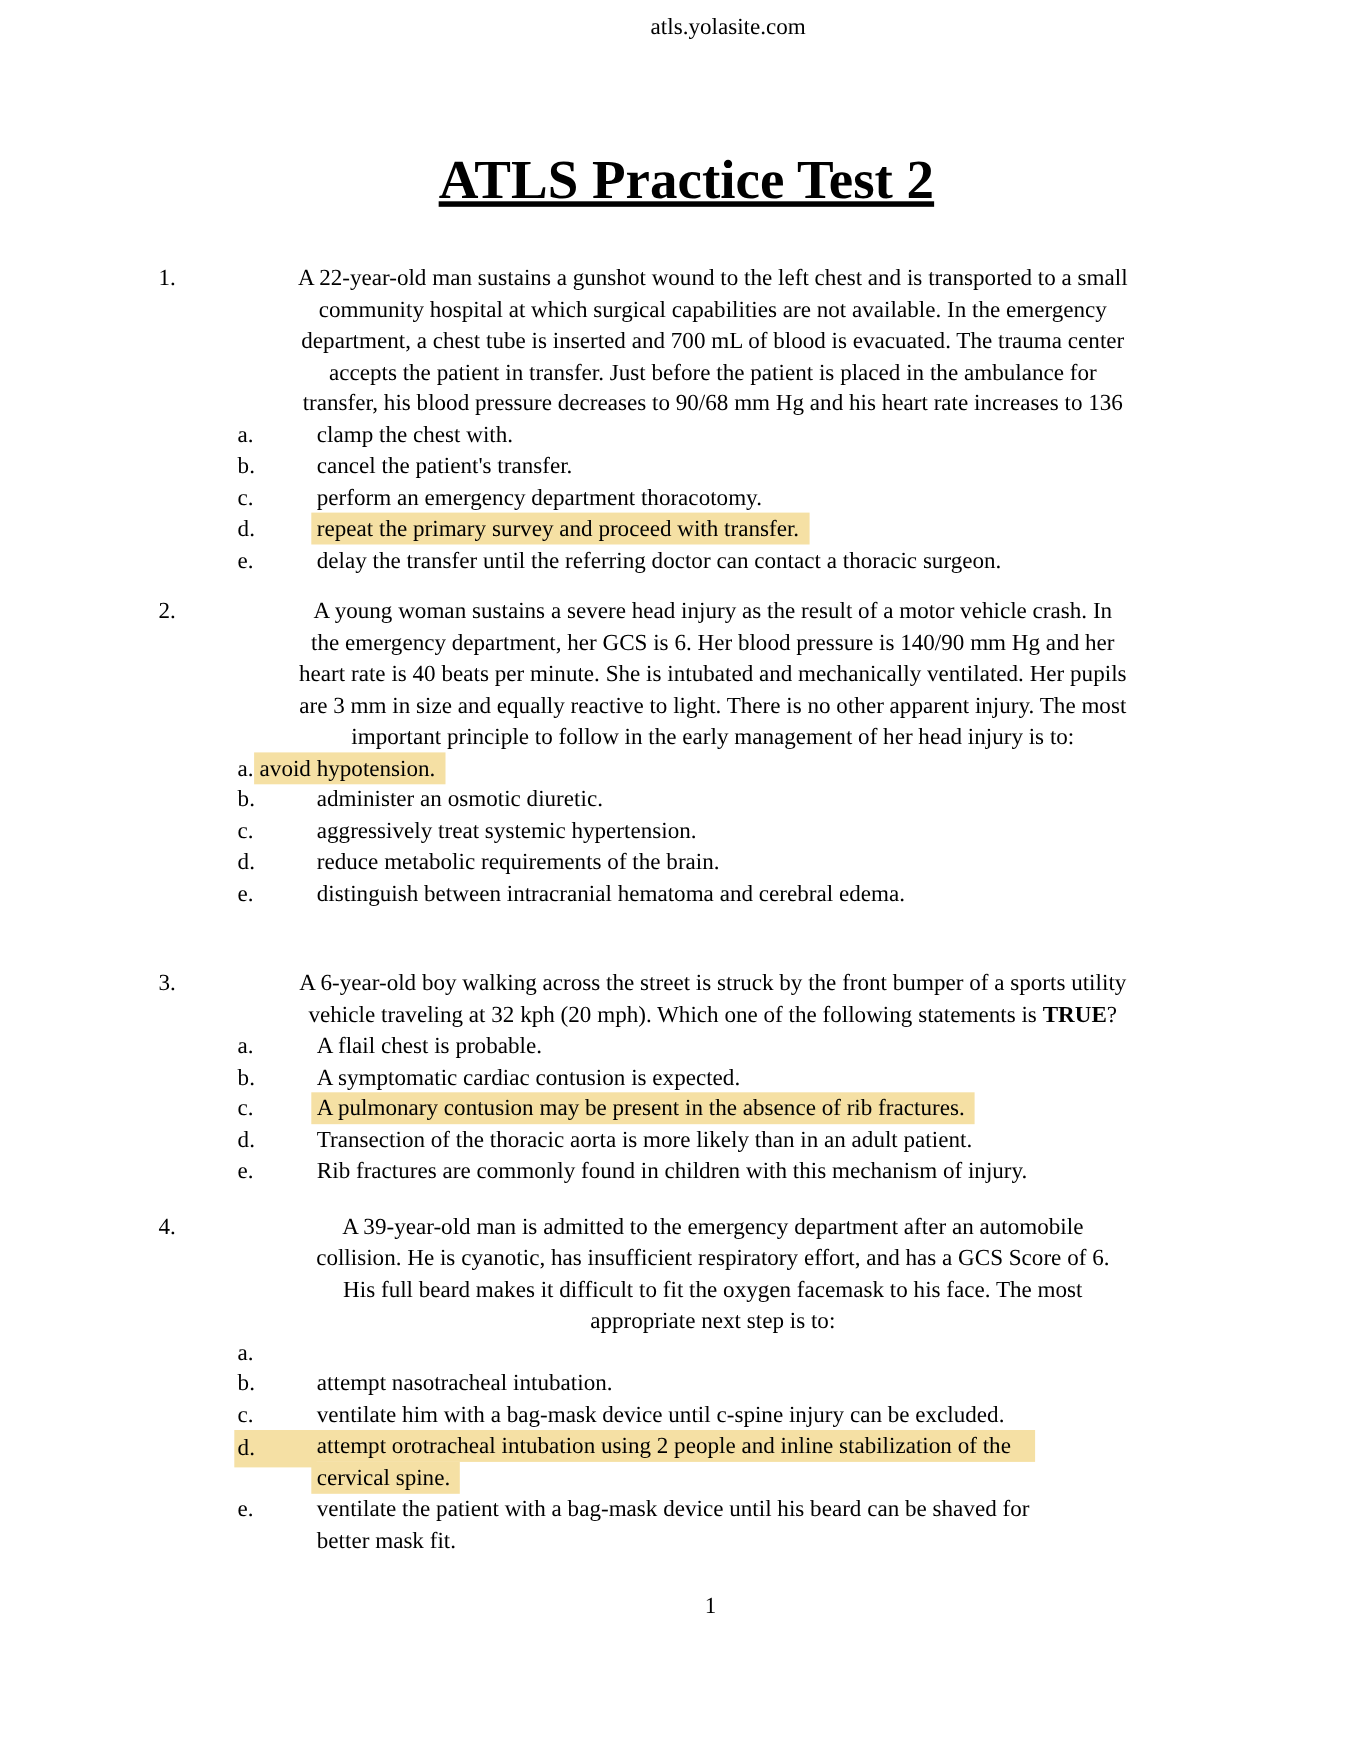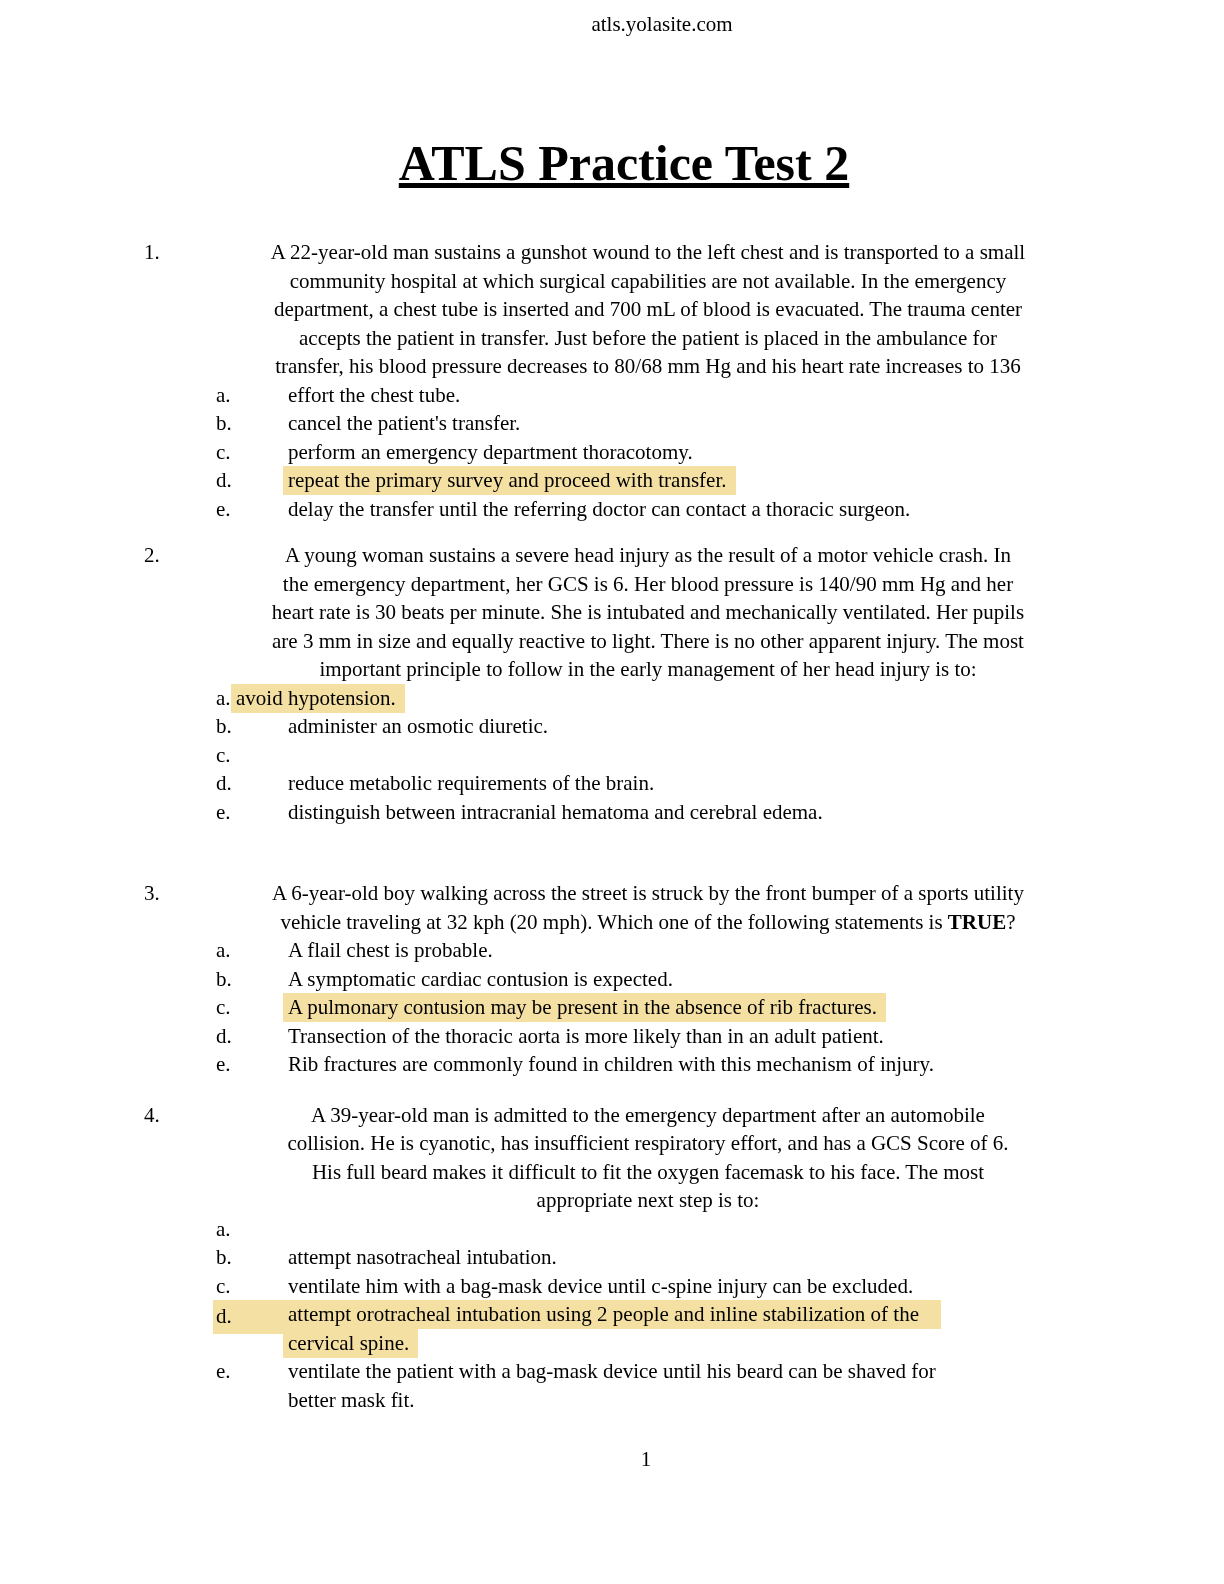--- a/index.html
+++ b/index.html
@@ -72,28 +72,28 @@
 
   <div class="questions">
       <div class="question q1">
         <div class="q-head">
           <div class="q-num">1.</div>
           <div class="q-stem">
             <div class="t-line">A 22-year-old man sustains a gunshot wound to the left chest and is transported to a small</div>
             <div class="t-line">community hospital at which surgical capabilities are not available. In the emergency</div>
             <div class="t-line">department, a chest tube is inserted and 700 mL of blood is evacuated. The trauma center</div>
             <div class="t-line">accepts the patient in transfer. Just before the patient is placed in the ambulance for</div>
-            <div class="t-line">transfer, his blood pressure decreases to 80/68 mm Hg and his heart rate increases to 136</div>
-          </div>
-        </div>
-        <div class="options">
-          <div class="opt-row">
-            <div class="opt-letter"><span>a.</span></div>
-            <div class="opt-text">
-              <div class="t-line"><span>effort the chest tube.</span></div>
+            <div class="t-line">transfer, his blood pressure decreases to 90/68 mm Hg and his heart rate increases to 136</div>
+          </div>
+        </div>
+        <div class="options">
+          <div class="opt-row">
+            <div class="opt-letter"><span>a.</span></div>
+            <div class="opt-text">
+              <div class="t-line"><span>clamp the chest with.</span></div>
             </div>
           </div>
           <div class="opt-row">
             <div class="opt-letter"><span>b.</span></div>
             <div class="opt-text">
               <div class="t-line"><span>cancel the patient's transfer.</span></div>
             </div>
           </div>
           <div class="opt-row">
             <div class="opt-letter"><span>c.</span></div>
@@ -114,40 +114,43 @@
             </div>
           </div>
         </div>
       </div>
       <div class="question q2">
         <div class="q-head">
           <div class="q-num">2.</div>
           <div class="q-stem">
             <div class="t-line">A young woman sustains a severe head injury as the result of a motor vehicle crash. In</div>
             <div class="t-line">the emergency department, her GCS is 6. Her blood pressure is 140/90 mm Hg and her</div>
-            <div class="t-line">heart rate is 30 beats per minute. She is intubated and mechanically ventilated. Her pupils</div>
+            <div class="t-line">heart rate is 40 beats per minute. She is intubated and mechanically ventilated. Her pupils</div>
             <div class="t-line">are 3 mm in size and equally reactive to light. There is no other apparent injury. The most</div>
             <div class="t-line">important principle to follow in the early management of her head injury is to:</div>
           </div>
         </div>
         <div class="options">
           <div class="opt-row">
             <div class="opt-letter"><span>a.</span></div>
             <div class="opt-text">
               <div class="t-line"><span class="hl hl-ext">avoid hypotension.</span></div>
             </div>
           </div>
           <div class="opt-row">
             <div class="opt-letter"><span>b.</span></div>
             <div class="opt-text">
               <div class="t-line"><span>administer an osmotic diuretic.</span></div>
             </div>
           </div>
           <div class="opt-row">
             <div class="opt-letter"><span>c.</span></div>
+            <div class="opt-text">
+              <div class="t-line"><span>aggressively treat systemic hypertension.</span></div>
+            </div>
           </div>
           <div class="opt-row">
             <div class="opt-letter"><span>d.</span></div>
             <div class="opt-text">
               <div class="t-line"><span>reduce metabolic requirements of the brain.</span></div>
             </div>
           </div>
           <div class="opt-row">
             <div class="opt-letter"><span>e.</span></div>
             <div class="opt-text">

